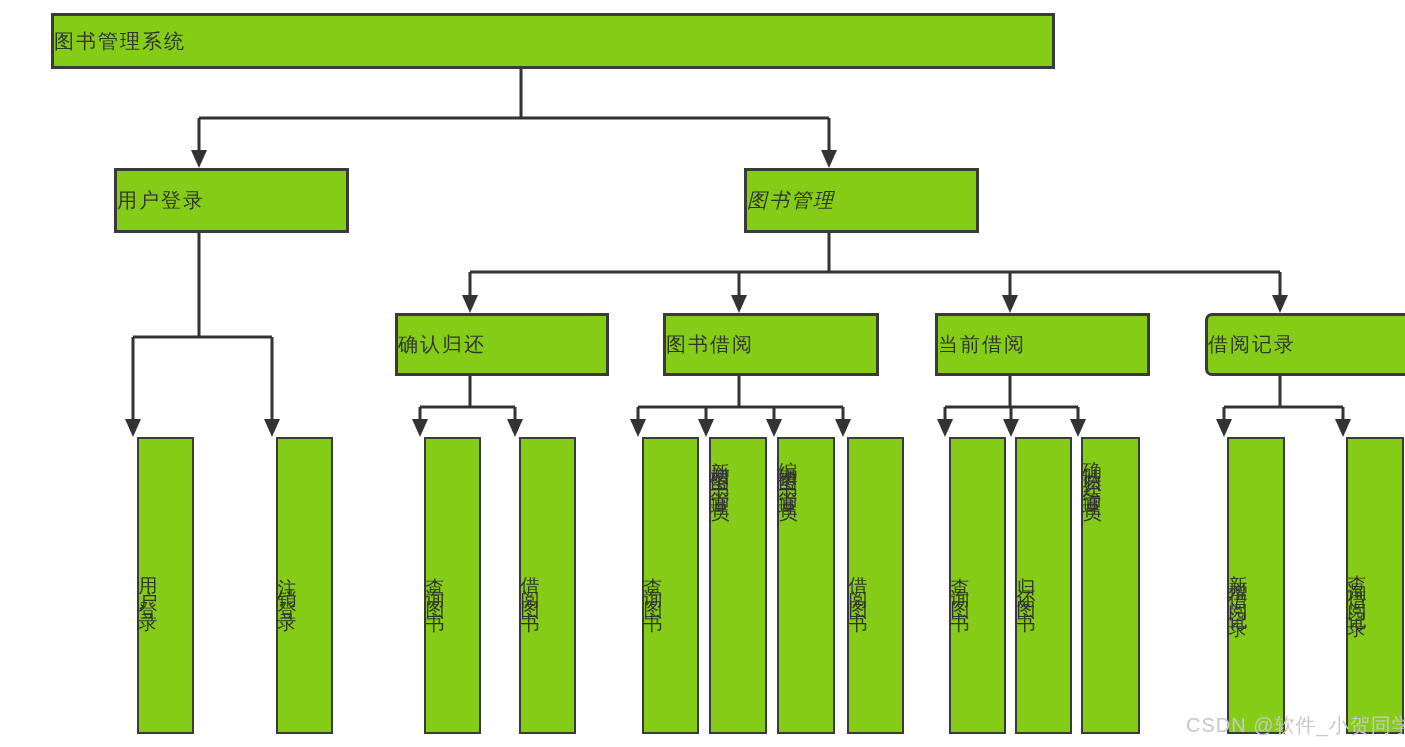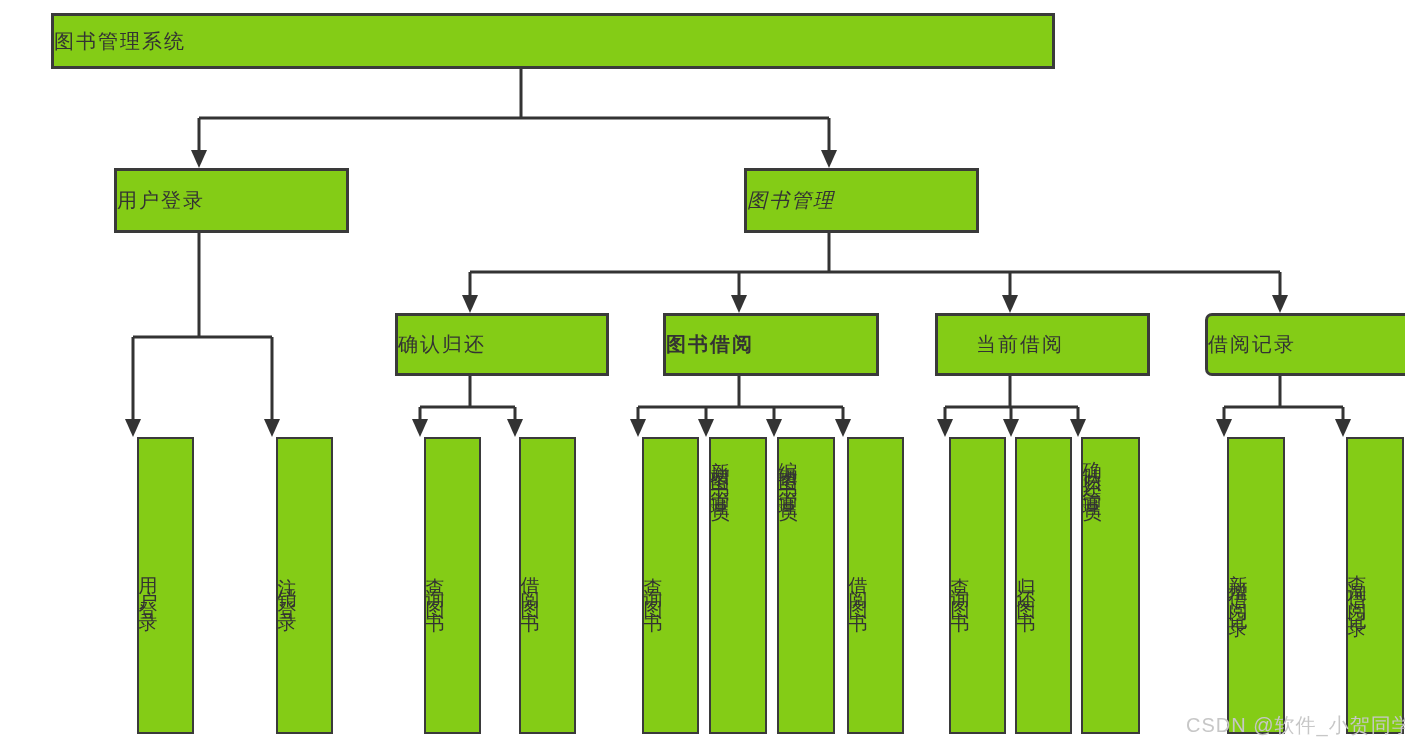--- a/index.html
+++ b/index.html
@@ -92,24 +92,24 @@
 <div class="box h-box" style="left:82px; top:168px; width:235px; height:65px;">
   <span>用户登录</span>
 </div>
 <div class="box h-box" style="left:712px; top:168px; width:235px; height:65px;font-style:italic;">
   <span>图书管理</span>
 </div>
 
 <div class="box h-box" style="left:363px; top:313px; width:214px; height:63px;">
   <span>确认归还</span>
 </div>
-<div class="box h-box" style="left:631px; top:313px; width:216px; height:63px;font-weight:bold;">
+<div class="box h-box" style="left:631px; top:313px; width:216px; height:63px;">
   <span>图书借阅</span>
 </div>
-<div class="box h-box" style="left:903px; top:313px; width:215px; height:63px;padding-left:38px;">
+<div class="box h-box" style="left:903px; top:313px; width:215px; height:63px;">
   <span>当前借阅</span>
 </div>
 <div class="box h-box" style="left:1173px; top:313px; width:215px; height:63px;border-radius:7px;">
   <span>借阅记录</span>
 </div>
 
 <div class="box v-box" style="left:105px; top:437px; width:57px; height:297px;">
   <span class="vtext">用户登录</span>
 </div>
 <div class="box v-box" style="left:244px; top:437px; width:57px; height:297px;">

